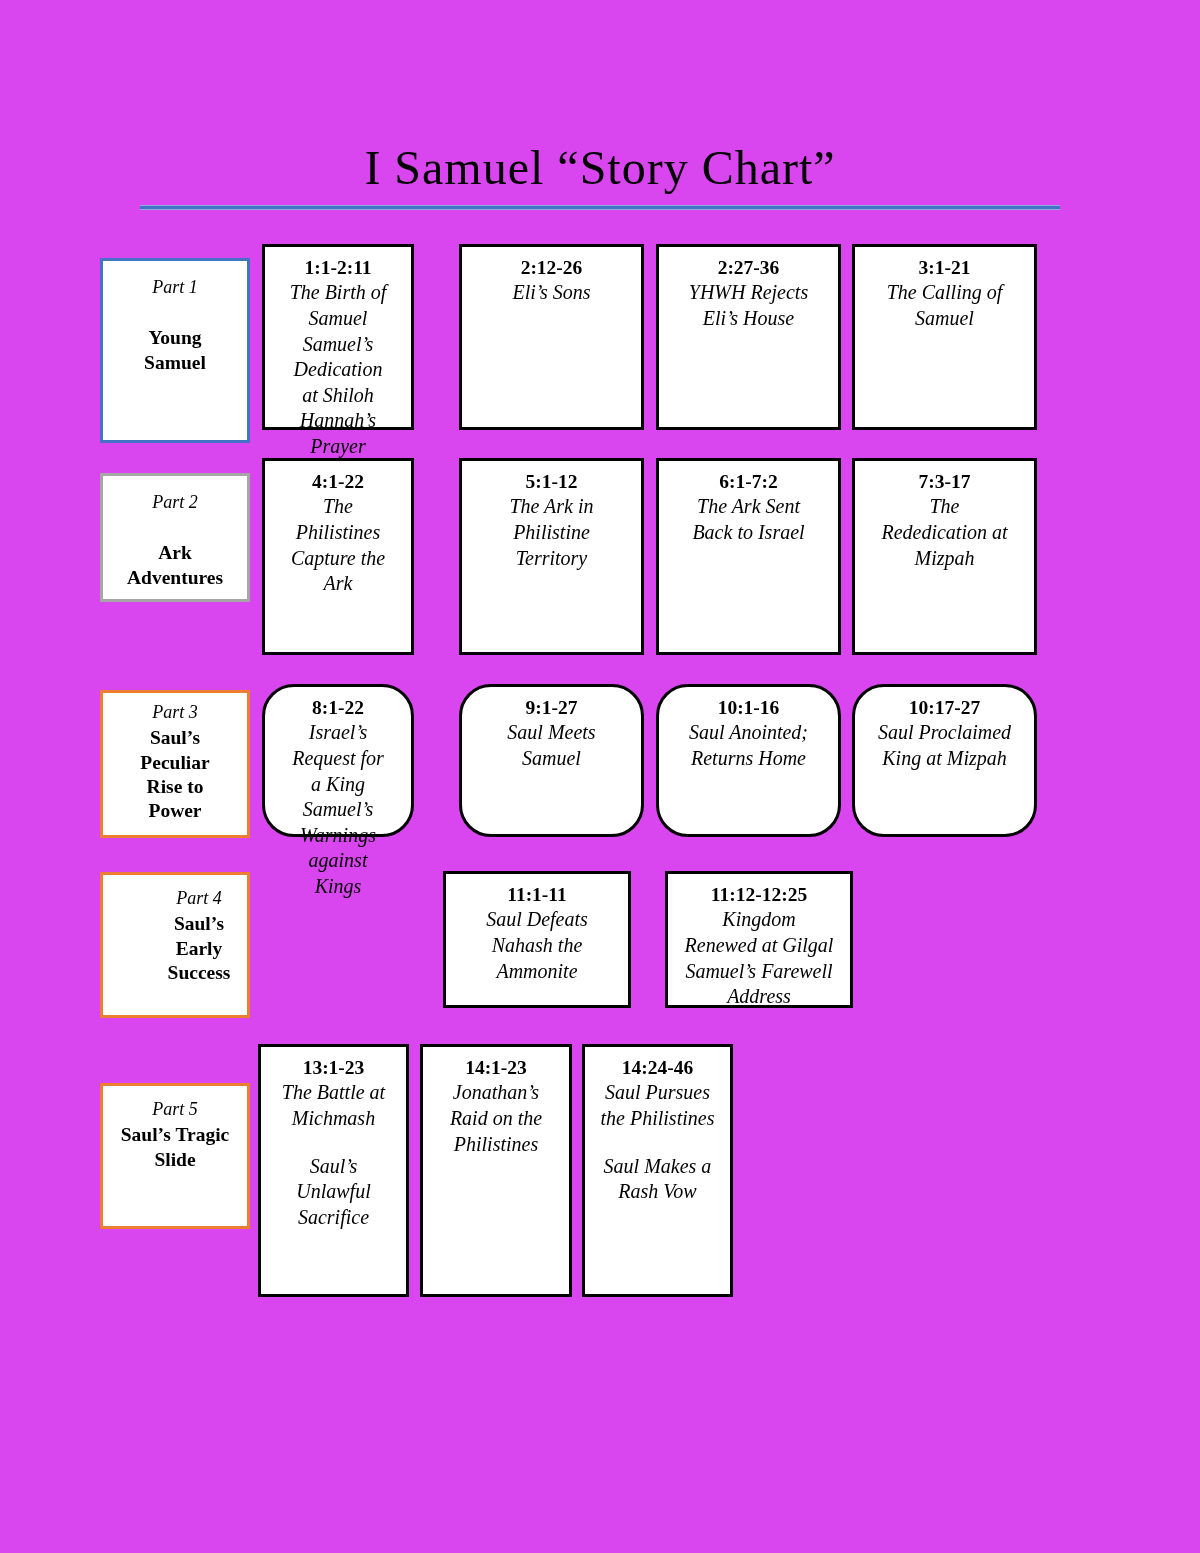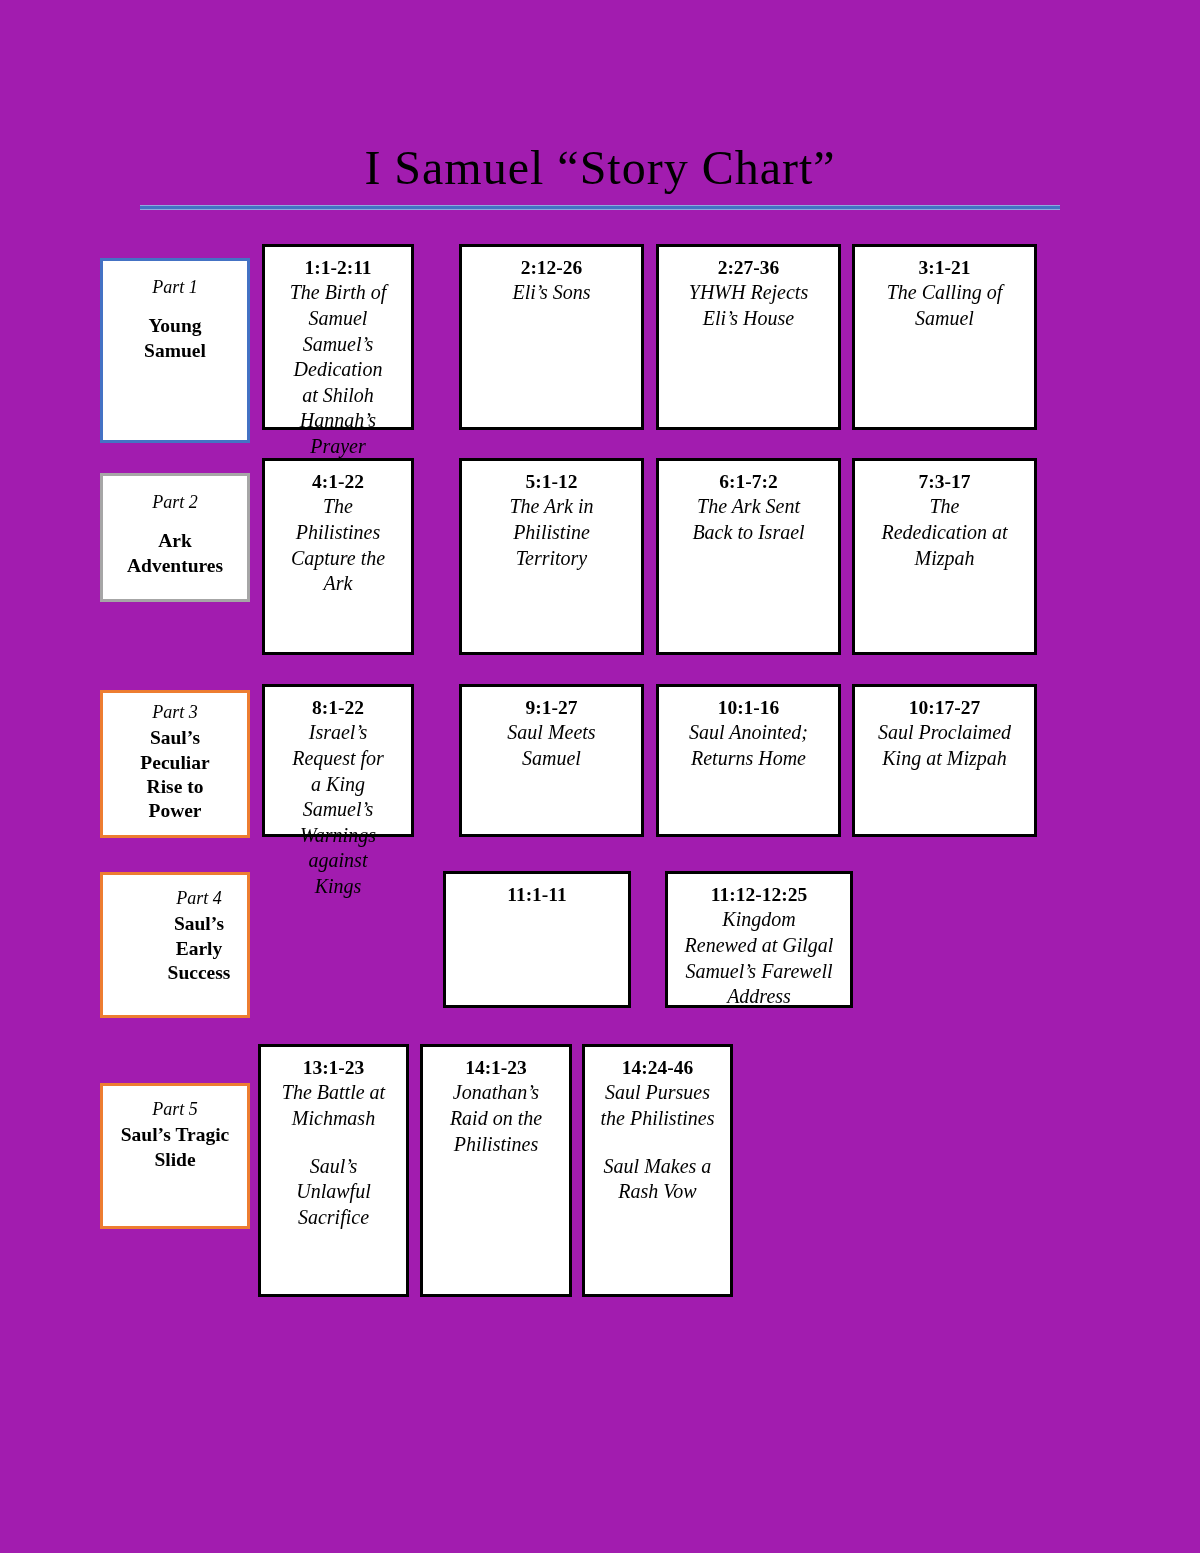--- a/index.html
+++ b/index.html
@@ -1,21 +1,21 @@
 <!DOCTYPE html>
 <html><head>
 <meta charset="utf-8">
 <style>
   * { margin: 0; padding: 0; box-sizing: border-box; }
   html, body { background: #ffffff; }
   .page {
     position: relative;
     width: 1200px;
     height: 1553px;
-    background: #a21caf;
+    background: #d946ef;
     font-family: "Liberation Serif", "DejaVu Serif", serif;
     color: #000000;
     overflow: hidden;
   }
   .title {
     position: absolute;
     left: 140px; top: 140px; width: 920px;
     text-align: center;
     font-size: 48px;
     font-weight: 400;
@@ -31,21 +31,21 @@
   }
   .part-box {
     position: absolute;
     left: 100px; width: 150px;
     border: 3px solid #000;
     text-align: center;
     background: #fff;
   }
   .part-label { font-style: italic; font-size: 18px; line-height: 1.35; }
   .part-title { font-weight: 700; font-size: 19.5px; line-height: 1.25; margin-left: auto; margin-right: auto; }
-  .part-box.gap .part-title { margin-top: 15px; }
+  .part-box.gap .part-title { margin-top: 27px; }
   .part-box:not(.gap) .part-title { margin-top: 2px; }
   .p1 { top: 258px; height: 185px; }
   .p2 { top: 473px; height: 129px; }
   .p3 { top: 690px; height: 148px; }
   .p4 { top: 872px; height: 146px; }
   .p5 { top: 1083px; height: 146px; }
   .p1 .part-label, .p2 .part-label { margin-top: 14px; }
   .p3 .part-label { margin-top: 7px; }
   .p4 .part-label, .p5 .part-label { margin-top: 11px; }
   .p1 .part-title { max-width: 80px; }
@@ -62,21 +62,21 @@
   }
   .chap-ref { font-weight: 700; font-size: 19.5px; line-height: 1.25; }
   .chap-lines { padding: 0 20px; }
   .row5 .chap-lines { padding: 0 10px; }
   .row4 .chap-lines { padding: 0 16px; }
   .chap-line { font-style: italic; font-size: 20px; line-height: 1.28; }
   .chap-line.blank { min-height: 22px; }
   
   .r1 { top: 244px; height: 186px; }
   .r2 { top: 458px; height: 197px; }
-  .r3 { top: 684px; height: 153px; }
+  .r3 { top: 684px; height: 153px; border-radius: 32px; }
   .row4 { top: 871px; height: 137px; }
   .row5 { top: 1044px; height: 253px; }
   .c1 { left: 262px; width: 152px; }
   .c2 { left: 459px; width: 185px; }
   .c3 { left: 656px; width: 185px; }
   .c4 { left: 852px; width: 185px; }
   .r4a { left: 443px; width: 188px; }
   .r4b { left: 665px; width: 188px; }
   .s1 { left: 258px; width: 151px; }
   .s2 { left: 420px; width: 152px; }
@@ -186,20 +186,23 @@
   </div>
   <div class="chap-box r3 c4">
     <div class="chap-ref">10:17-27</div>
     <div class="chap-lines">
         <div class="chap-line">Saul Proclaimed King at Mizpah</div>
       </div>
   </div>
 
   <div class="chap-box row4 r4a">
     <div class="chap-ref">11:1-11</div>
+    <div class="chap-lines">
+        <div class="chap-line">Saul Defeats Nahash the Ammonite</div>
+      </div>
   </div>
   <div class="chap-box row4 r4b">
     <div class="chap-ref">11:12-12:25</div>
     <div class="chap-lines">
         <div class="chap-line">Kingdom Renewed at Gilgal</div>
         <div class="chap-line">Samuel’s Farewell Address</div>
       </div>
   </div>
 
   <div class="chap-box row5 s1">

